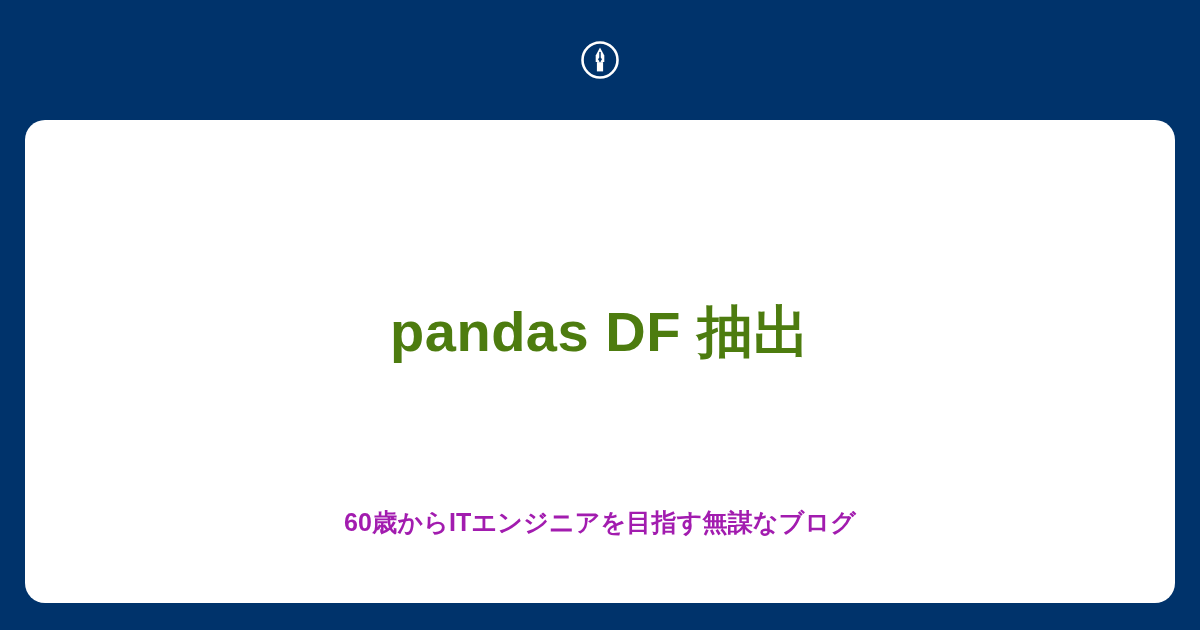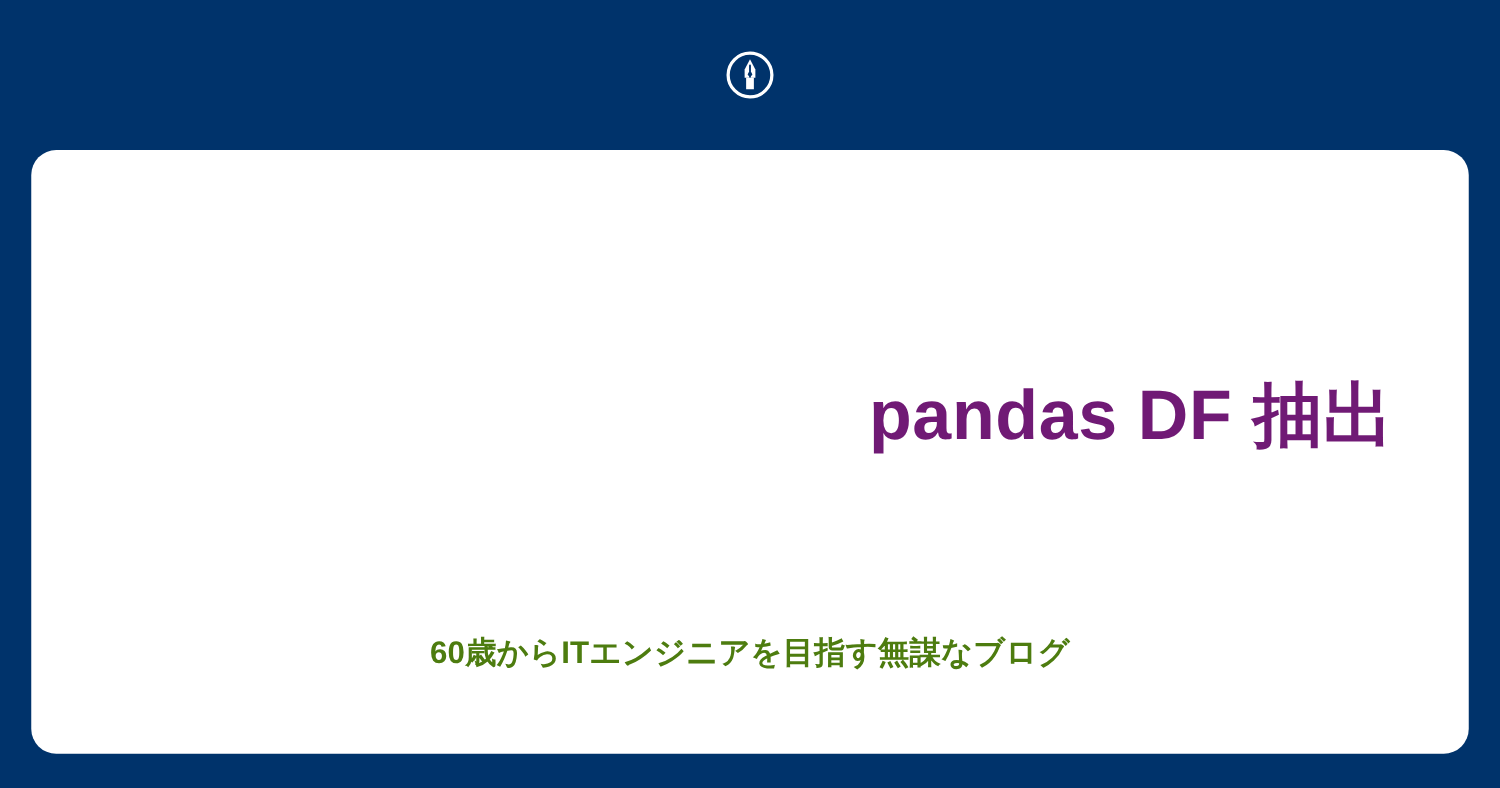--- a/index.html
+++ b/index.html
@@ -62,38 +62,38 @@
     align-items: center;
     justify-content: flex-start;
     box-sizing: border-box;
   }
 
   .entry-title {
     position: absolute;
     left: 0;
     right: 0;
     top: 180px;
-    text-align: right;
-    color: #701a75;
+    text-align: center;
+    color: #4d7c0f;
     font-size: 56px;
     font-weight: bold;
     line-height: 1.15;
     letter-spacing: 0.5px;
     padding: 0 60px;
     box-sizing: border-box;
     word-wrap: break-word;
   }
 
   .blog-title {
     position: absolute;
     left: 0;
     right: 0;
     top: 386px;
     text-align: center;
-    color: #4d7c0f;
+    color: #a21caf;
     font-size: 25px;
     font-weight: bold;
     line-height: 1.3;
     letter-spacing: 0.2px;
     padding: 0 42px;
     box-sizing: border-box;
     word-wrap: break-word;
   }
 </style>
 </head>

